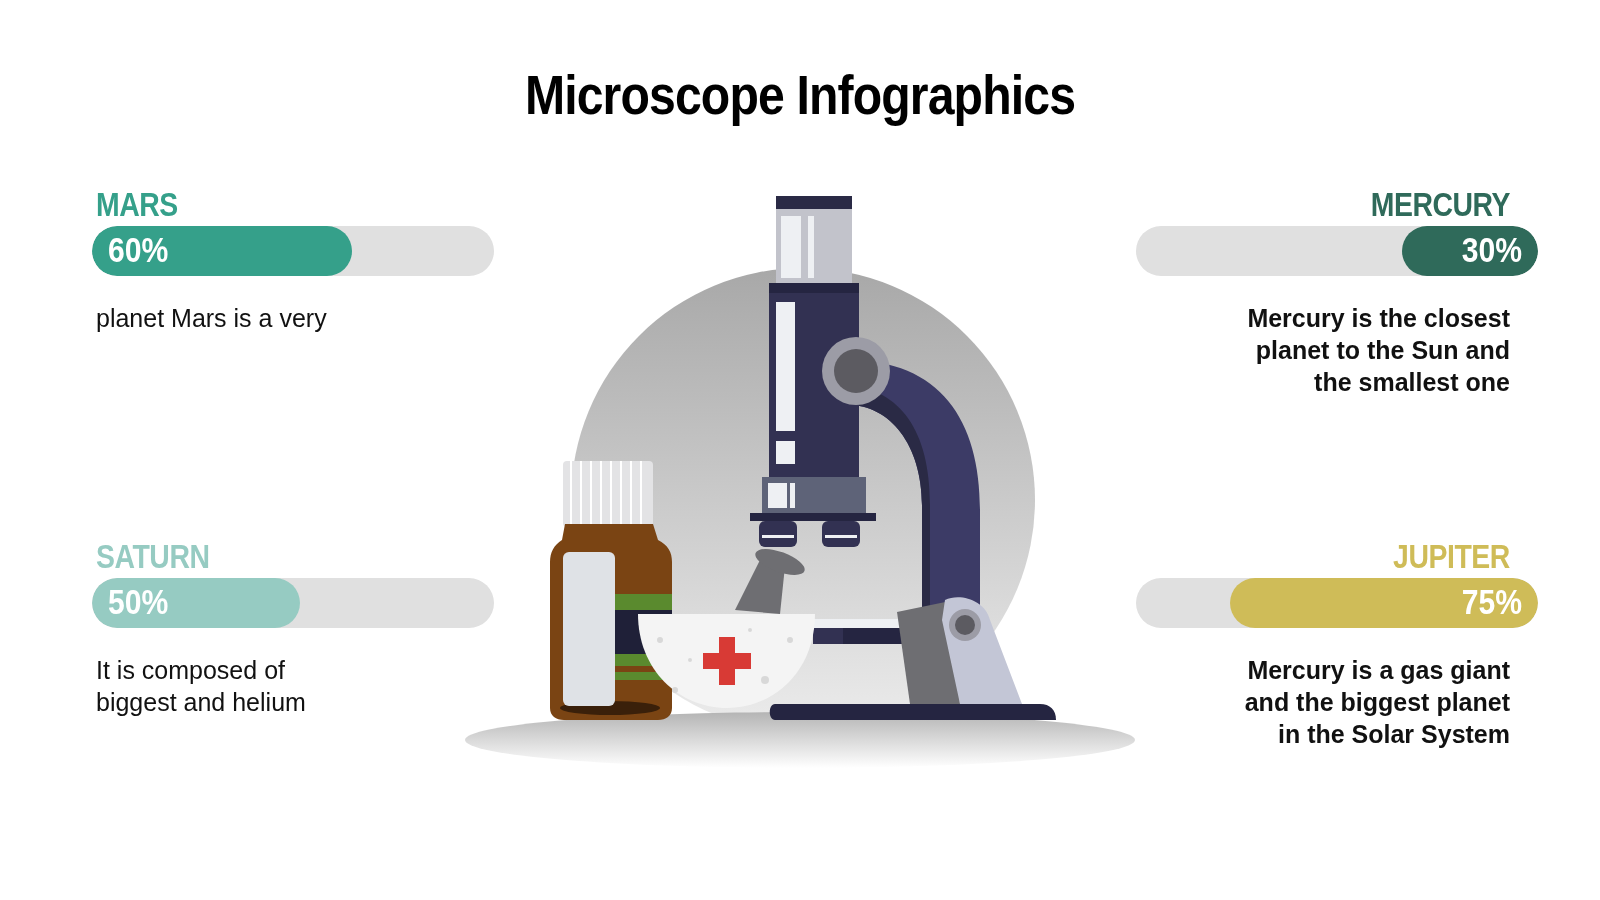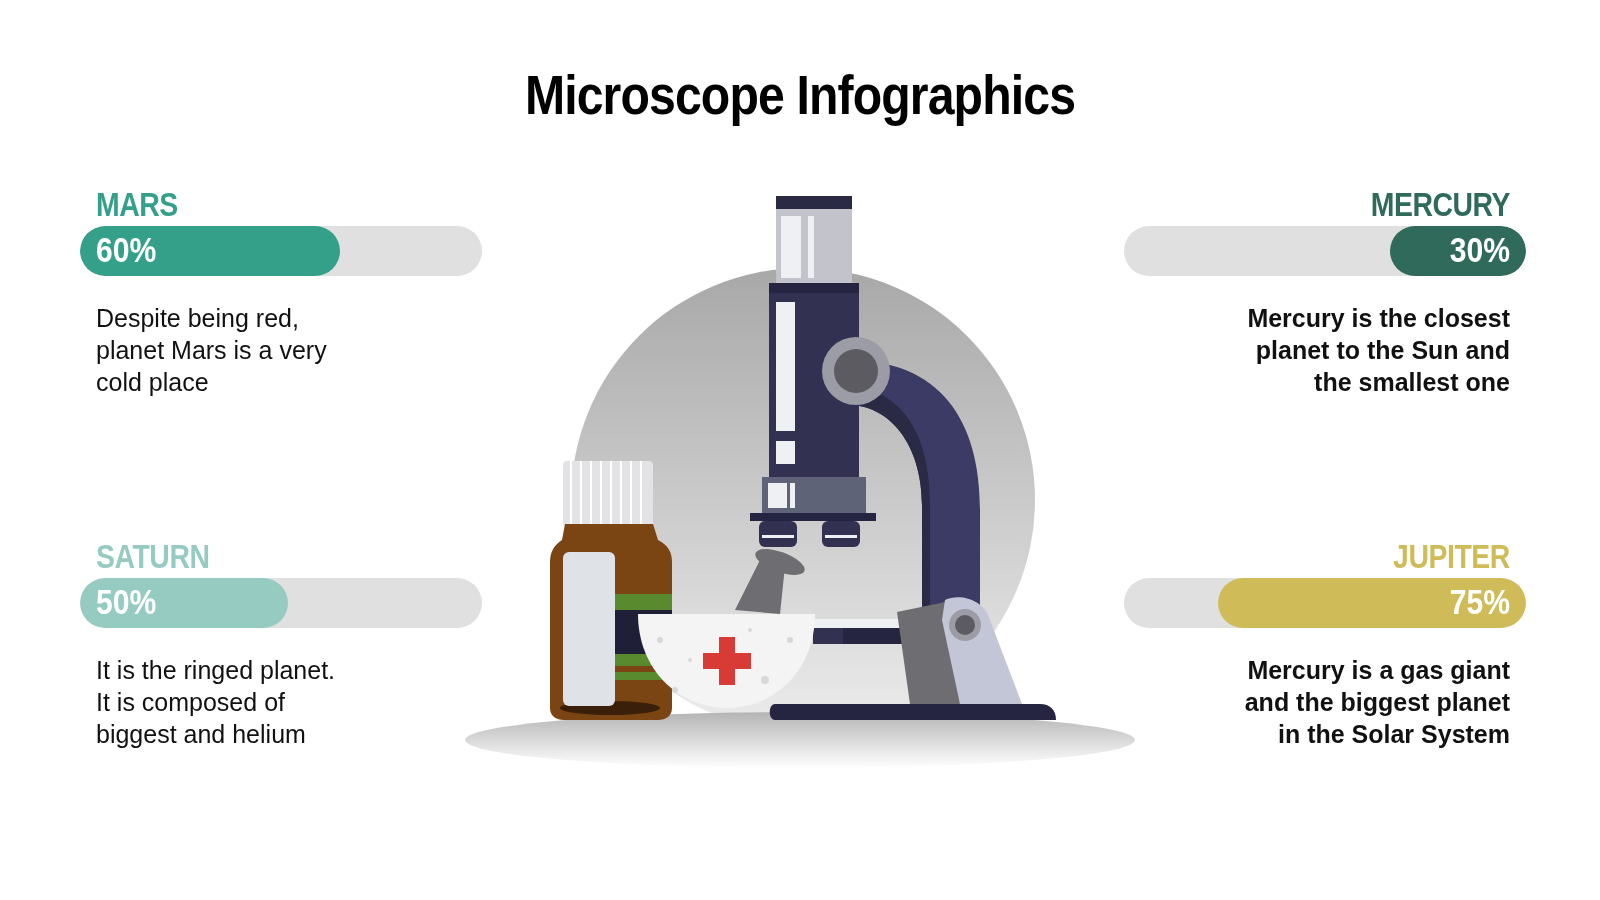--- a/index.html
+++ b/index.html
@@ -8,21 +8,21 @@
     .title { position: absolute; left: 0; top: 62px; width: 1600px; text-align: center;
              font-family: "Liberation Sans", sans-serif; font-weight: bold; font-size: 56px;
              letter-spacing: -1px; color: #000; transform: scaleX(0.86); transform-origin: 50% 50%; }
     .block { position: absolute; width: 402px; }
     .block.left { left: 80px; }
     .block.right { left: 1124px; }
     .label { position: absolute; top: 0; font-weight: bold; font-size: 33px; letter-spacing: -0.5px;
              transform: scaleX(0.86); }
     .left .label { left: 16px; transform-origin: 0 50%; }
     .right .label { right: 16px; transform-origin: 100% 50%; }
-    .track { position: absolute; top: 40px; left: 0; width: 402px; height: 50px; border-radius: 25px;
+    .track { position: absolute; top: 40px; left: 12px; width: 402px; height: 50px; border-radius: 25px;
              background: #e0e0e0; overflow: hidden; }
     .fill { position: absolute; top: 0; height: 50px; border-radius: 25px; }
     .left .fill { left: 0; }
     .right .fill { right: 0; }
     .pct { position: absolute; top: 4px; font-weight: bold; font-size: 35px; color: #fff;
            transform: scaleX(0.86); }
     .left .pct { left: 16px; transform-origin: 0 50%; }
     .right .pct { right: 16px; transform-origin: 100% 50%; }
     .desc { position: absolute; top: 116px; font-size: 25px; line-height: 32px; color: #111; width: 300px; }
     .left .desc { left: 16px; text-align: left; }
@@ -34,23 +34,21 @@
 
 <div class="title">Microscope Infographics</div>
 
 <div class="block left" style="top:186px;">
   <div class="label" style="color:#35a08a;">MARS</div>
   <div class="track">
     <div class="fill" style="width:260px;background:#35a08a;"></div>
     <div class="pct">60%</div>
   </div>
   <div class="desc">
-    <div>Despite being red,</div>
     <div>planet Mars is a very</div>
-    <div>cold place</div>
   </div>
 </div>
 
 <div class="block right" style="top:186px;">
   <div class="label" style="color:#2f6a5a;">MERCURY</div>
   <div class="track">
     <div class="fill" style="width:136px;background:#2f6a5a;"></div>
     <div class="pct">30%</div>
   </div>
   <div class="desc">
@@ -60,21 +58,20 @@
   </div>
 </div>
 
 <div class="block left" style="top:538px;">
   <div class="label" style="color:#96cbc2;">SATURN</div>
   <div class="track">
     <div class="fill" style="width:208px;background:#96cbc2;"></div>
     <div class="pct">50%</div>
   </div>
   <div class="desc">
-    <div>It is the ringed planet.</div>
     <div>It is composed of</div>
     <div>biggest and helium</div>
   </div>
 </div>
 
 <div class="block right" style="top:538px;">
   <div class="label" style="color:#cfbc58;">JUPITER</div>
   <div class="track">
     <div class="fill" style="width:308px;background:#cfbc58;"></div>
     <div class="pct">75%</div>

